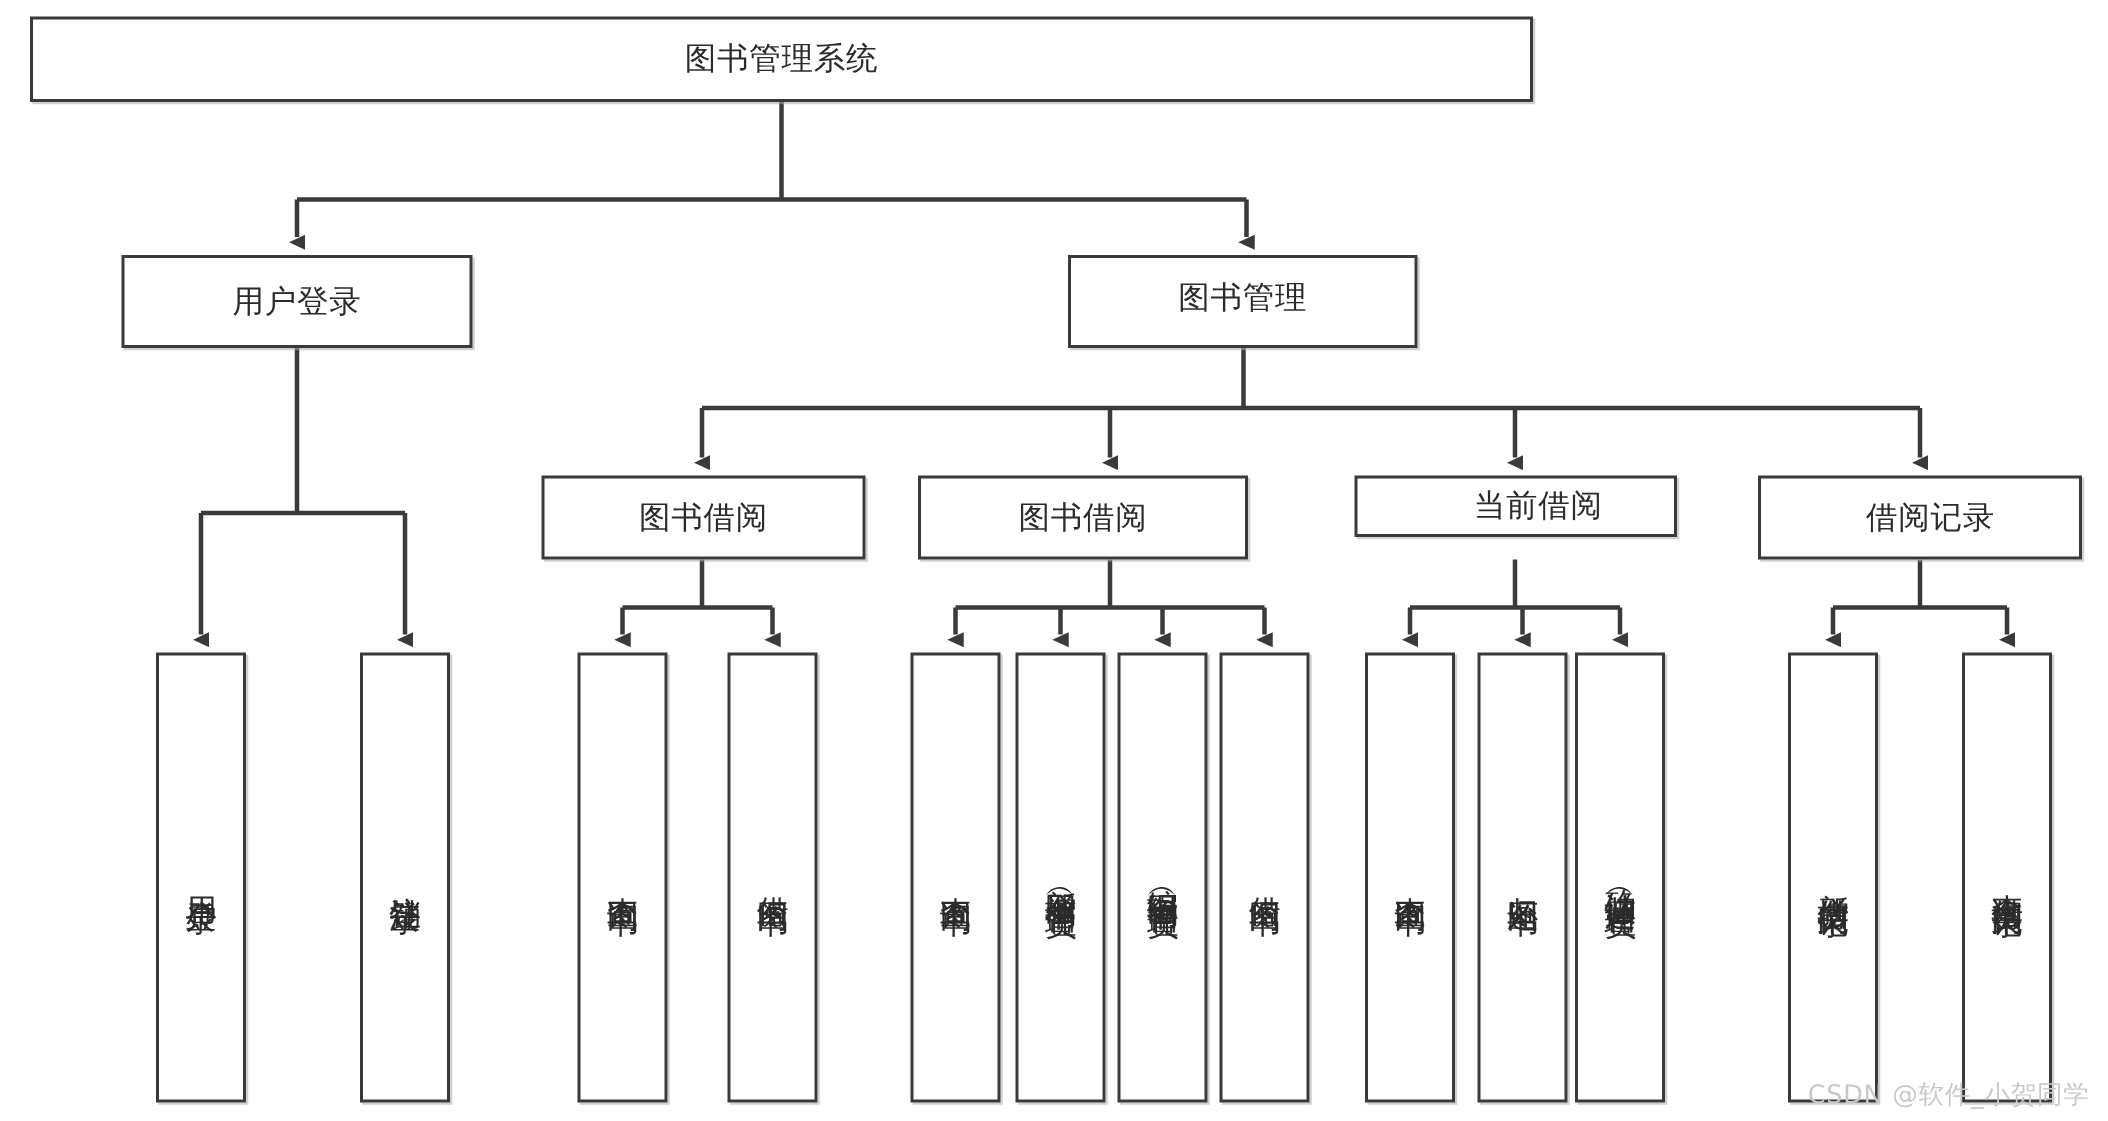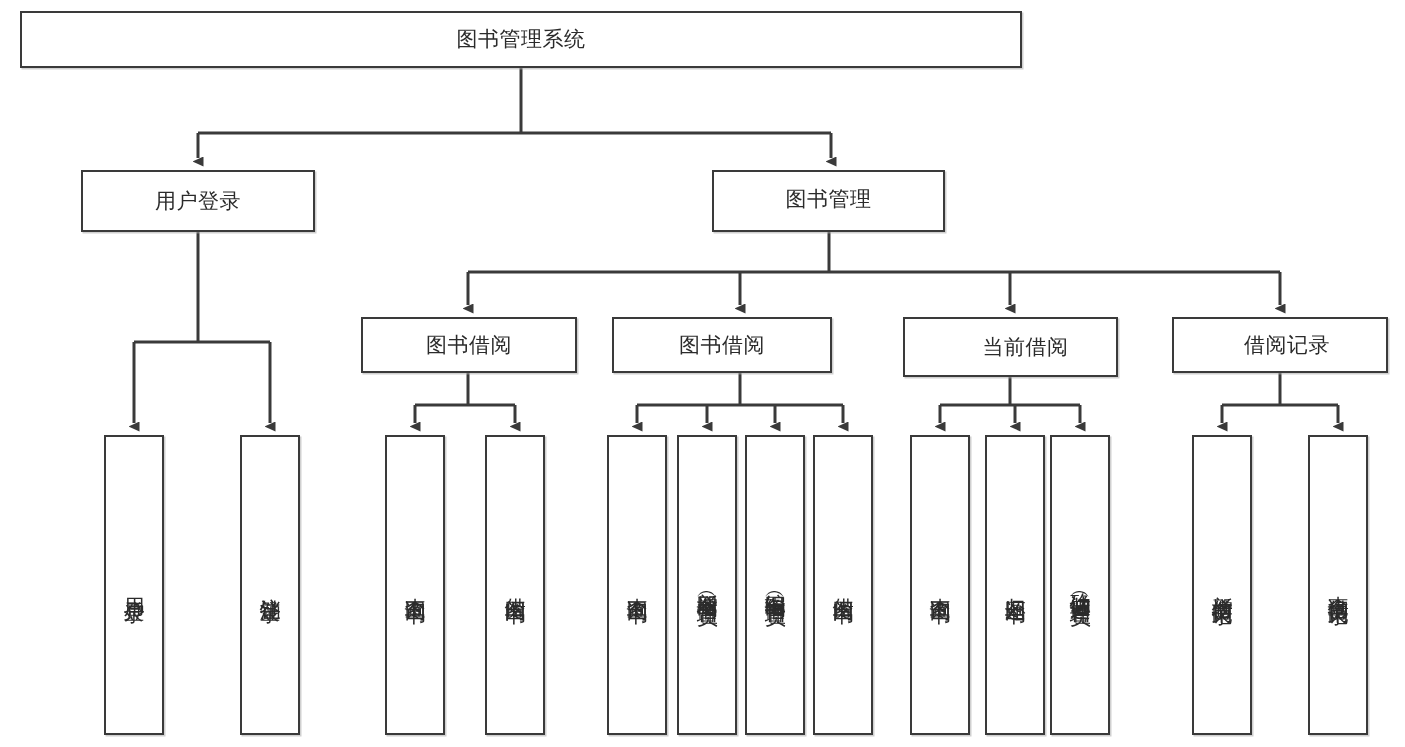--- a/index.html
+++ b/index.html
@@ -130,21 +130,21 @@
       </div>
       <div class="node" style="left: 712px; top: 170px; width: 233px; height: 62px; font-family: Liberation Mono, monospace;">
         <span class="label">图书管理</span>
       </div>
       <div class="node" style="left: 361px; top: 317px; width: 216px; height: 56px;">
         <span class="label">图书借阅</span>
       </div>
       <div class="node" style="left: 612px; top: 317px; width: 220px; height: 56px;">
         <span class="label">图书借阅</span>
       </div>
-      <div class="node" style="left: 903px; top: 317px; width: 215px; height: 60px; padding-left: 30px;">
+      <div class="node" style="left: 903px; top: 317px; width: 215px; height: 41px; padding-left: 30px;">
         <span class="label">当前借阅</span>
       </div>
       <div class="node" style="left: 1172px; top: 317px; width: 216px; height: 56px; padding-left: 14px;">
         <span class="label">借阅记录</span>
       </div>
       <div class="node vertical" style="left: 104px; top: 435px; width: 60px; height: 300px;">
         <span class="label">用户登录</span>
       </div>
       <div class="node vertical" style="left: 240px; top: 435px; width: 60px; height: 300px;">
         <span class="label">注销登录</span>
@@ -177,13 +177,14 @@
         <span class="label">确认归还（管理员）</span>
       </div>
       <div class="node vertical" style="left: 1192px; top: 435px; width: 60px; height: 300px;">
         <span class="label">新增借阅记录</span>
       </div>
       <div class="node vertical" style="left: 1308px; top: 435px; width: 60px; height: 300px;">
         <span class="label">查询借阅记录</span>
       </div>
     </div>
 
+  <div class="watermark">CSDN @软件_小贺同学</div>
 </div>
 
 </body></html>

